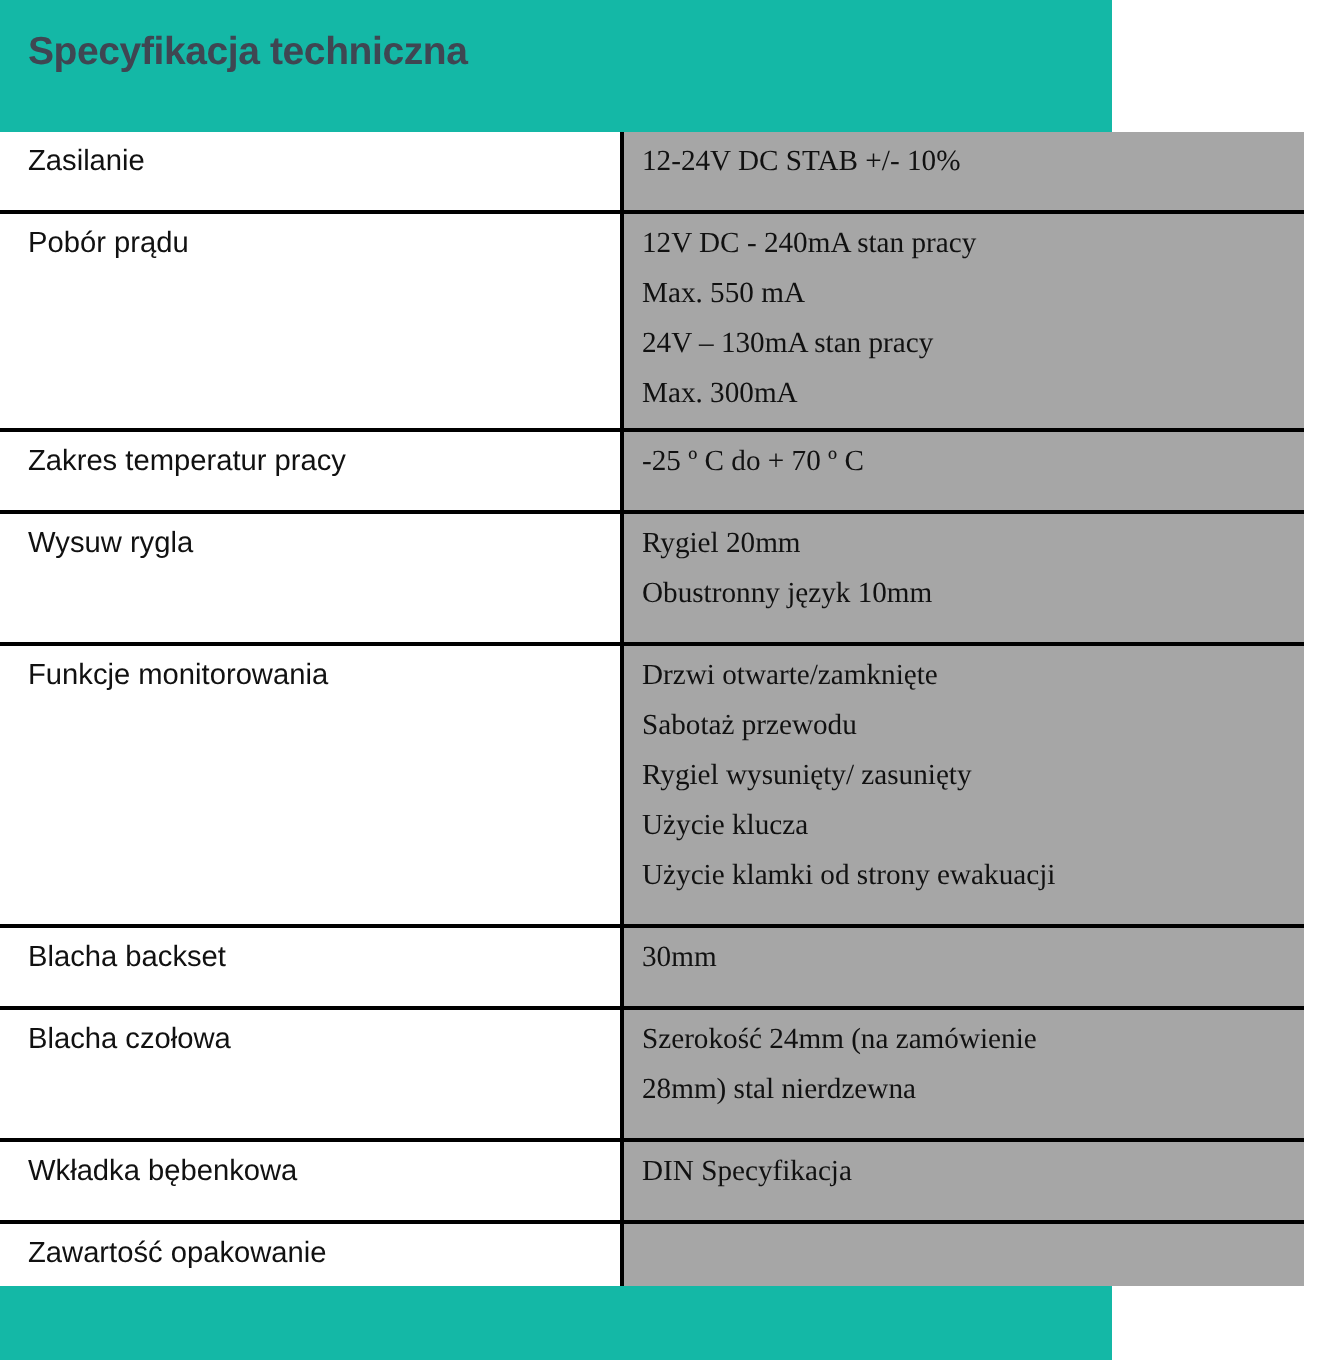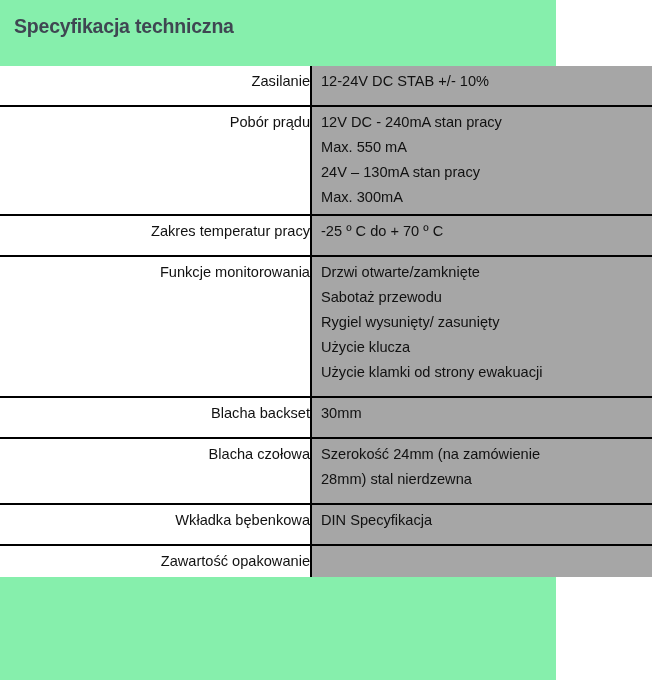--- a/index.html
+++ b/index.html
@@ -11,21 +11,21 @@
     width: 664px;
     height: 680px;
     font-family: "Liberation Sans", "DejaVu Sans", sans-serif;
     overflow: hidden;
   }
 
   .page {
     position: relative;
     width: 556px;
     height: 680px;
-    background: #86efac;
+    background: #14b8a6;
   }
 
   .page-title {
     position: absolute;
     left: 14px;
     top: 2px;
     font-size: 19.5px;
     font-weight: bold;
     color: #3f4652;
     letter-spacing: -0.2px;
@@ -56,26 +56,26 @@
     padding: 0;
     font-size: 14.6px;
     color: #111111;
     line-height: 25px;
   }
 
   td.cell-label {
     background: #ffffff;
     padding: 3px 0 3px 14px;
     border-right: 2.5px solid #000000;
-    text-align: right;
   }
 
   td.cell-value {
     background: #a6a6a6;
     padding: 3px 6px 11px 9px;
+    font-family: Liberation Serif, serif;
   }
 
   td.cell-value .vline {
     display: block;
     white-space: nowrap;
   }
 
   
   tr[data-rowspan="4"] td { padding-bottom: 4px; margin-top: 20px; }
 </style>
@@ -106,20 +106,27 @@
             <span class="vline">24V – 130mA stan pracy</span>
             <span class="vline">Max. 300mA</span>
           </td>
         </tr>
         <tr data-rowspan="1">
           <td class="cell-label">Zakres temperatur pracy</td>
           <td class="cell-value">
             <span class="vline">-25 º C do + 70 º C</span>
           </td>
         </tr>
+        <tr data-rowspan="2">
+          <td class="cell-label">Wysuw rygla</td>
+          <td class="cell-value">
+            <span class="vline">Rygiel 20mm</span>
+            <span class="vline">Obustronny język 10mm</span>
+          </td>
+        </tr>
         <tr data-rowspan="5">
           <td class="cell-label">Funkcje monitorowania</td>
           <td class="cell-value">
             <span class="vline">Drzwi otwarte/zamknięte</span>
             <span class="vline">Sabotaż przewodu</span>
             <span class="vline">Rygiel wysunięty/ zasunięty</span>
             <span class="vline">Użycie klucza</span>
             <span class="vline">Użycie klamki od strony ewakuacji</span>
           </td>
         </tr>

